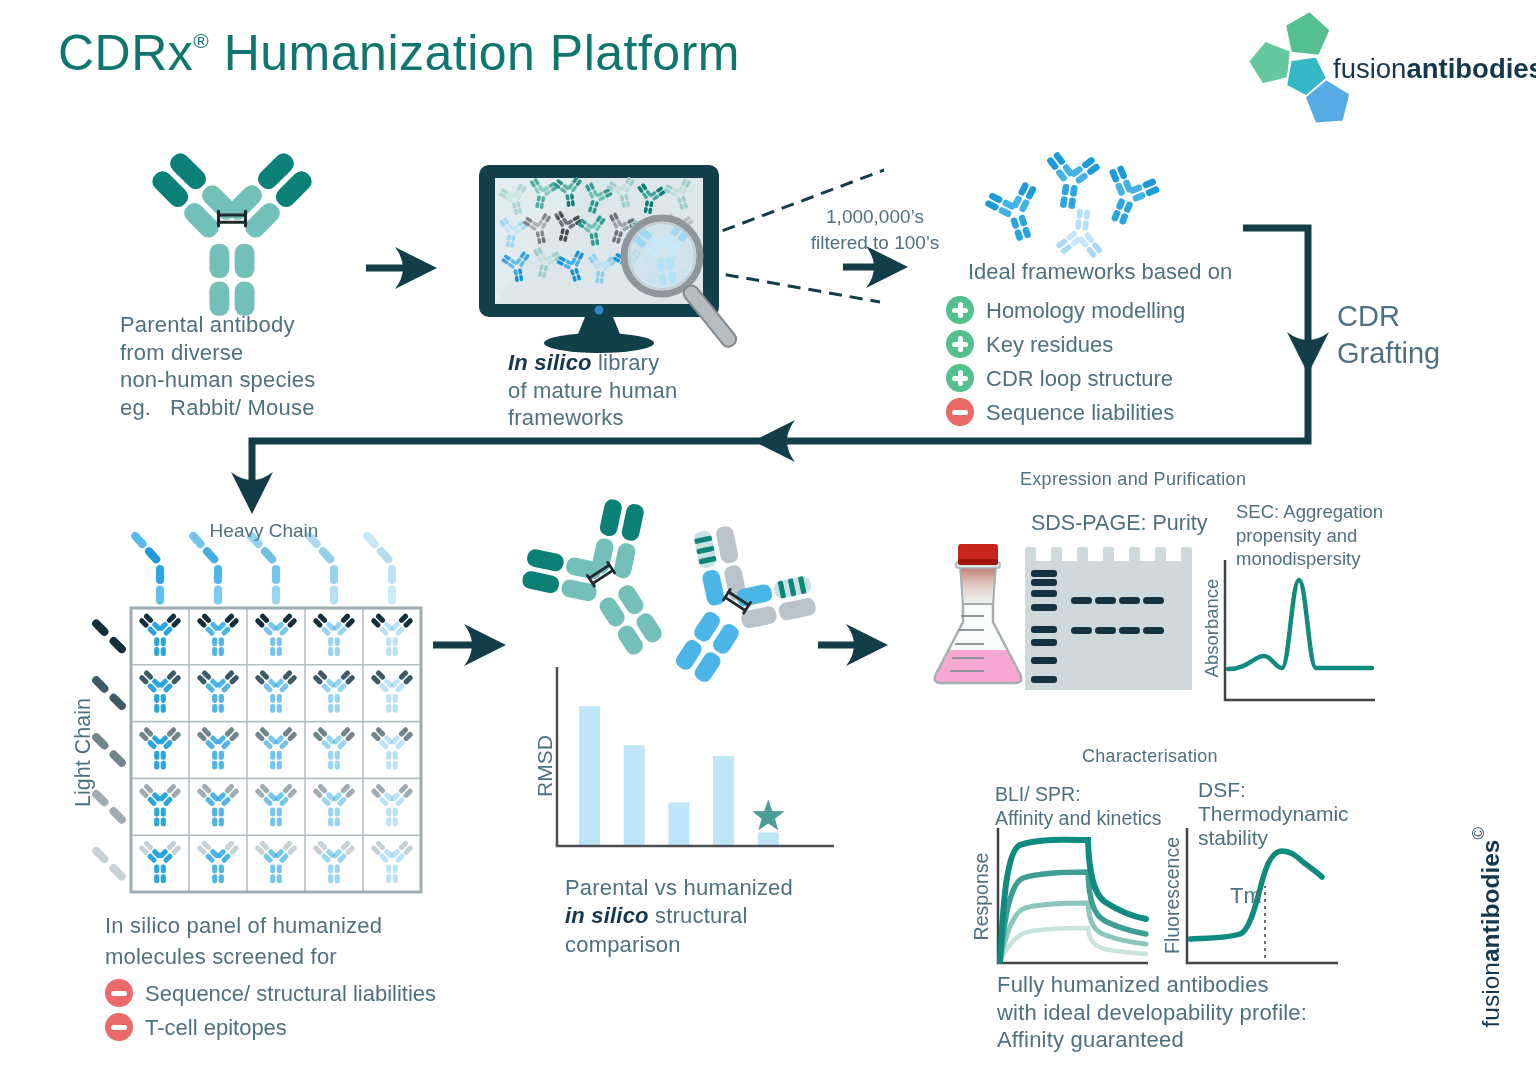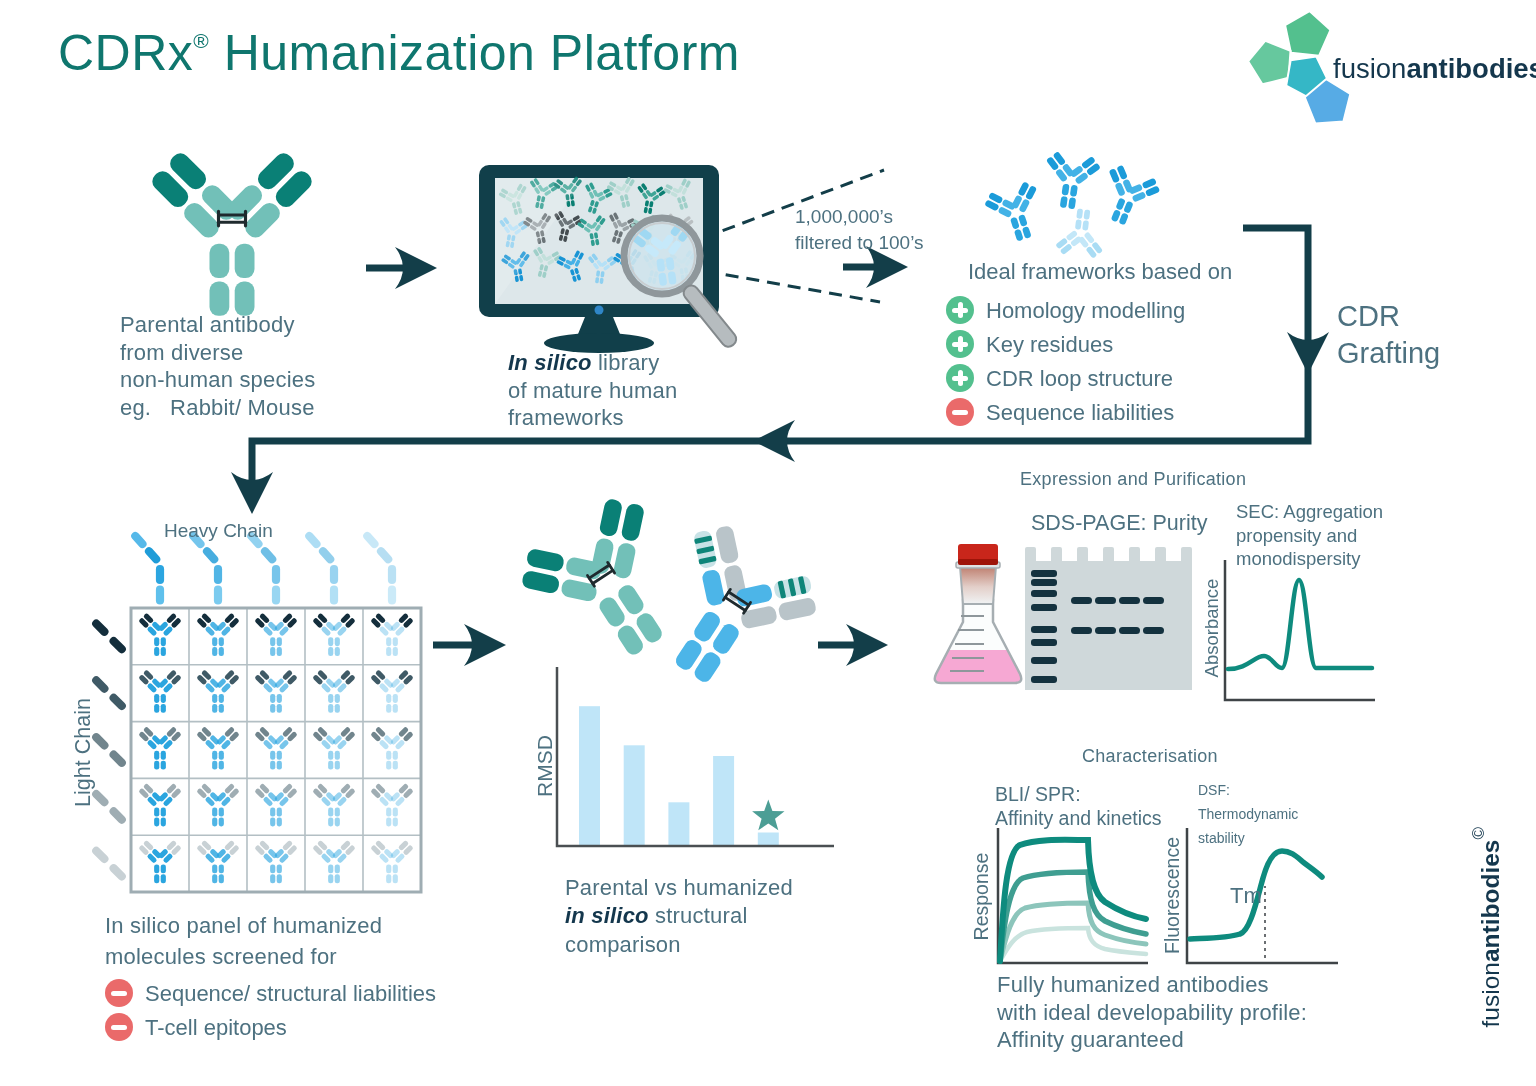--- a/index.html
+++ b/index.html
@@ -17,21 +17,21 @@
   .list{position:absolute}
   .lrow{display:flex;align-items:flex-end;height:34px}
   .badge{width:28px;height:28px;border-radius:50%;position:relative;flex:0 0 28px;margin-right:12px}
   .badge.plus{background:#53c08e}
   .badge.minus{background:#ea6a6a}
   .badge::before{content:"";position:absolute;left:6px;top:11.5px;width:16px;height:5px;background:#fff;border-radius:2.5px}
   .badge.plus::after{content:"";position:absolute;top:6px;left:11.5px;height:16px;width:5px;background:#fff;border-radius:2.5px}
   .lrow .lbl{font-size:22px;color:#4d7180}
   .ylab{position:absolute;color:#4d7180;transform:rotate(-90deg);text-align:center;white-space:nowrap}
   .cdr{position:absolute;left:1337px;top:298px;font-size:29px;line-height:37px;color:#4d7180}
-  .center{text-align:left}
+  .center{text-align:center}
   .watermark{position:absolute;left:1360px;top:942px;width:260px;height:30px;transform:rotate(-90deg);
     font-size:24.5px;color:#14374d;text-align:right;white-space:nowrap}
   .watermark b{font-weight:bold}
   .watermark sup{font-size:17px;position:relative;top:-6px}
   .ws{white-space:pre-wrap}
 </style>
 </head>
 <body>
 
 <div id="canvas">
@@ -1477,21 +1477,21 @@
   </div>
   <div class="ylab" style="left:1157px;top:617px;width:110px;font-size:18.5px">Absorbance</div>
 
   <div class="txt heading" style="left:1082px;top:746px">Characterisation</div>
   <div class="txt" style="left:995px;top:782px;font-size:19.5px;line-height:24px">
     <div>BLI/ SPR:</div>
     <div>Affinity and kinetics</div>
   </div>
   <div class="ylab" style="left:926px;top:885px;width:110px;font-size:19.5px">Response</div>
 
-  <div class="txt" style="left:1198px;top:778px;font-size:14px;line-height:24px">
+  <div class="txt" style="left:1198px;top:778px;font-size:21px;line-height:24px">
     <div>DSF:</div>
     <div>Thermodynamic</div>
     <div>stability</div>
   </div>
   <div class="ylab" style="left:1107px;top:884px;width:130px;font-size:19.5px">Fluorescence</div>
   <div class="txt" style="left:1230px;top:883px;font-size:22px">Tm</div>
 
   <div class="txt cap" style="left:997px;top:971px">
     <div>Fully humanized antibodies</div>
     <div>with ideal developability profile:</div>

